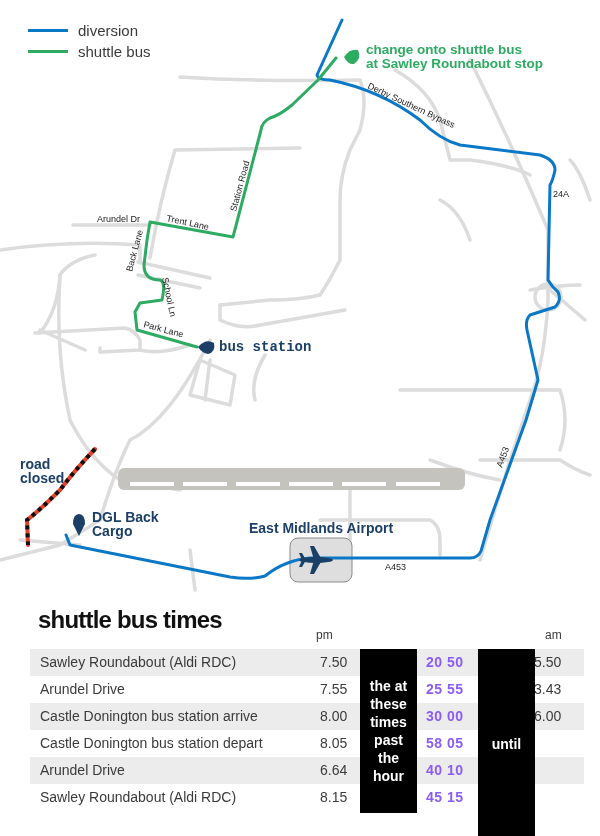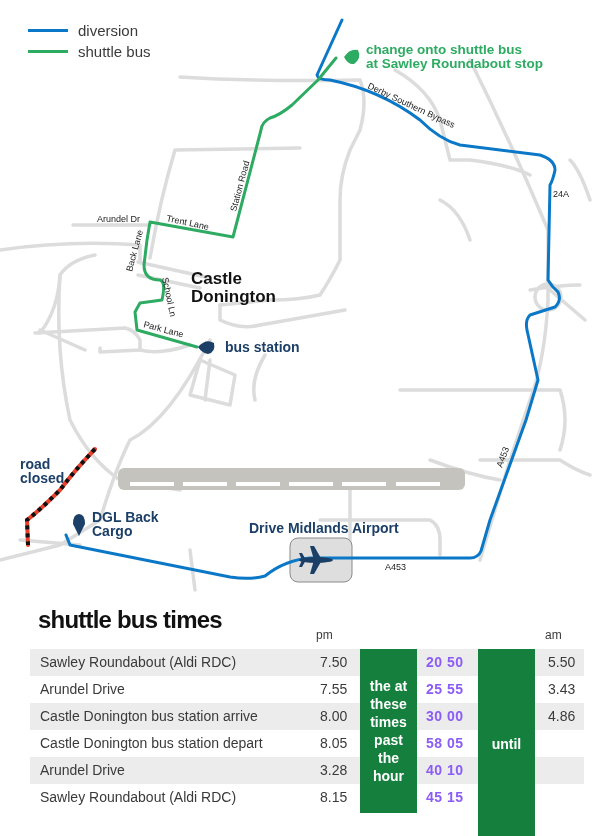--- a/index.html
+++ b/index.html
@@ -15,22 +15,22 @@
   .road-text { font-size:9px; fill:#222; font-family:"Liberation Sans", sans-serif; }
 
   .times-title { position:absolute; left:38px; top:606px; font-size:24px; font-weight:bold; color:#111; letter-spacing:-0.8px; }
   .col-head { position:absolute; top:628px; font-size:12px; color:#3a3a3a; }
   .timetable { position:absolute; left:30px; top:649px; width:554px; }
   .tt-row { position:relative; height:27px; line-height:27px; font-size:14px; color:#3a3a3a;padding-left:35px; }
   .tt-row.shaded { background:#ececec; }
   .tt-stop { position:absolute; left:10px; }
   .tt-pm { position:absolute; left:290px; }
   .tt-mins { position:absolute; left:396px; font-weight:bold; color:#8b5cf6; letter-spacing:0.5px; }
-  .tt-am { position:absolute; left:518px;text-align:right; }
-  .green-block { position:absolute; background:#15803d; color:#fff; font-weight:bold; text-align:center; display:flex; align-items:center; justify-content:center; }
+  .tt-am { position:absolute; left:504px;text-align:right; }
+  .green-block { position:absolute; background:#000000; color:#fff; font-weight:bold; text-align:center; display:flex; align-items:center; justify-content:center; }
 </style>
 </head>
 <body>
 
 <div id="map">
   <svg width="600" height="600" viewBox="0 0 600 600">
 
     <g fill="none" stroke="#dcdcdc" stroke-width="3.5" stroke-linecap="round" stroke-linejoin="round">
       <path d="M180 77 Q260 82 360 80 Q368 100 360 130 L350 150 Q340 175 340 200 L340 260 Q330 280 320 295 Q300 300 270 300 L220 305"></path>
       <path d="M150 258 Q160 200 175 150 L300 148"></path>
@@ -116,34 +116,30 @@
       <div class="legend-swatch" style="background:#2eab62"></div>
       <span>shuttle bus</span>
     </div>
   </div>
 
   
   <div class="map-label green-label" style="left:366px; top:43px;">
     <div>change onto shuttle bus</div>
     <div>at Sawley Roundabout stop</div>
   </div>
-  <div class="map-label town-label" style="left:191px; top:270px;">
-    <div>Castle</div>
-    <div>Donington</div>
-  </div>
-  <div class="map-label navy-label" style="left:225px; top:340px;">bus station</div>
+  <div class="map-label navy-label" style="left:219px; top:340px;font-family:Liberation Mono, monospace;">bus station</div>
   <div class="map-label navy-label" style="left:20px; top:457px;">
     <div>road</div>
     <div>closed</div>
   </div>
   <div class="map-label navy-label" style="left:92px; top:510px;">
     <div>DGL Back</div>
     <div>Cargo</div>
   </div>
-  <div class="map-label navy-label" style="left:249px; top:521px;">Drive Midlands Airport</div>
+  <div class="map-label navy-label" style="left:249px; top:521px;">East Midlands Airport</div>
 </div>
 
 <div class="times-title">shuttle bus times</div>
 <div class="col-head" style="left:316px;">pm</div>
 <div class="col-head" style="left:545px;">am</div>
 
 <div class="timetable">
   <div class="tt-row shaded">
     <span class="tt-stop">Sawley Roundabout (Aldi RDC)</span>
     <span class="tt-pm">7.50</span>
@@ -153,31 +149,31 @@
   <div class="tt-row">
     <span class="tt-stop">Arundel Drive</span>
     <span class="tt-pm">7.55</span>
     <span class="tt-mins">25  55</span>
     <span class="tt-am">3.43</span>
   </div>
   <div class="tt-row shaded">
     <span class="tt-stop">Castle Donington bus station arrive</span>
     <span class="tt-pm">8.00</span>
     <span class="tt-mins">30  00</span>
-    <span class="tt-am">4.86</span>
+    <span class="tt-am">6.00</span>
   </div>
   <div class="tt-row">
     <span class="tt-stop">Castle Donington bus station depart</span>
     <span class="tt-pm">8.05</span>
     <span class="tt-mins">58  05</span>
     <span class="tt-am"></span>
   </div>
   <div class="tt-row shaded">
     <span class="tt-stop">Arundel Drive</span>
-    <span class="tt-pm">3.28</span>
+    <span class="tt-pm">6.64</span>
     <span class="tt-mins">40  10</span>
     <span class="tt-am"></span>
   </div>
   <div class="tt-row">
     <span class="tt-stop">Sawley Roundabout (Aldi RDC)</span>
     <span class="tt-pm">8.15</span>
     <span class="tt-mins">45  15</span>
     <span class="tt-am"></span>
   </div>
 

